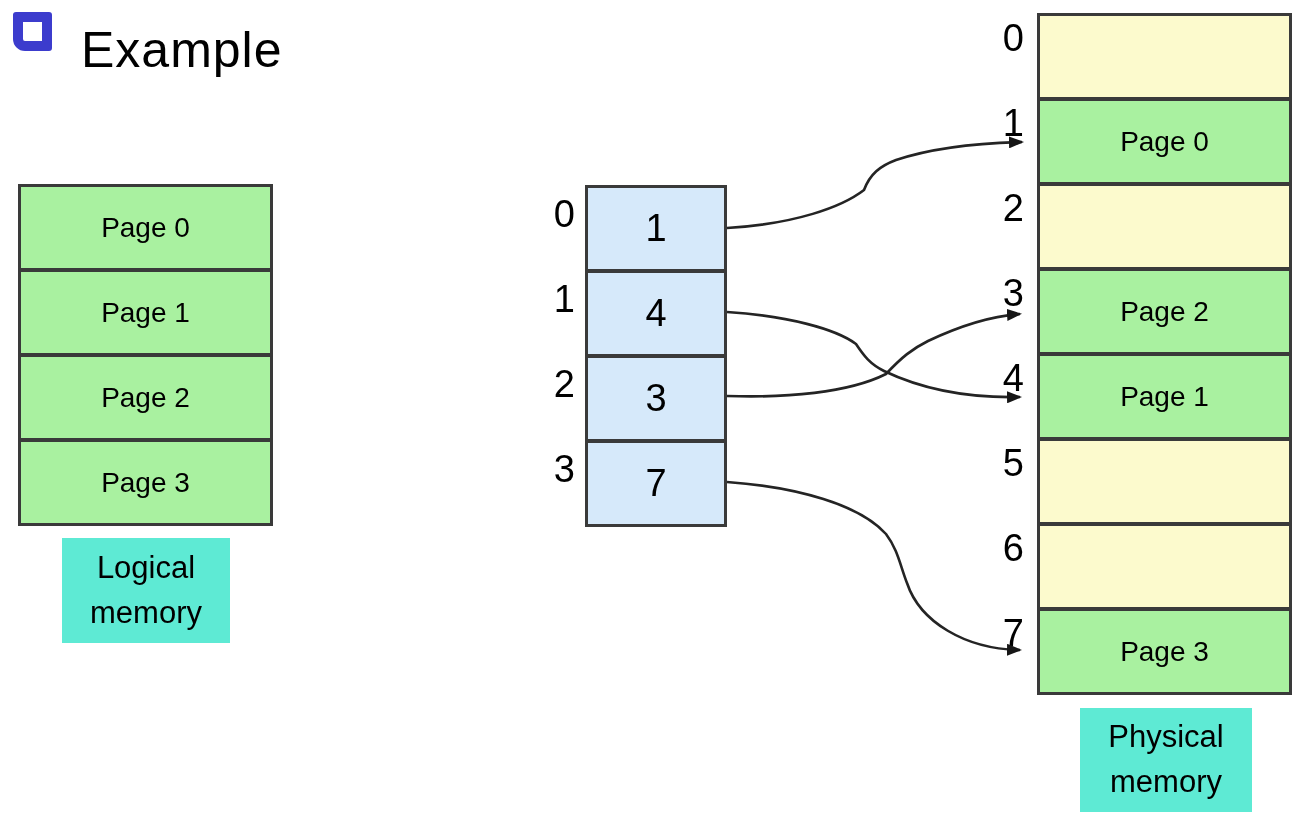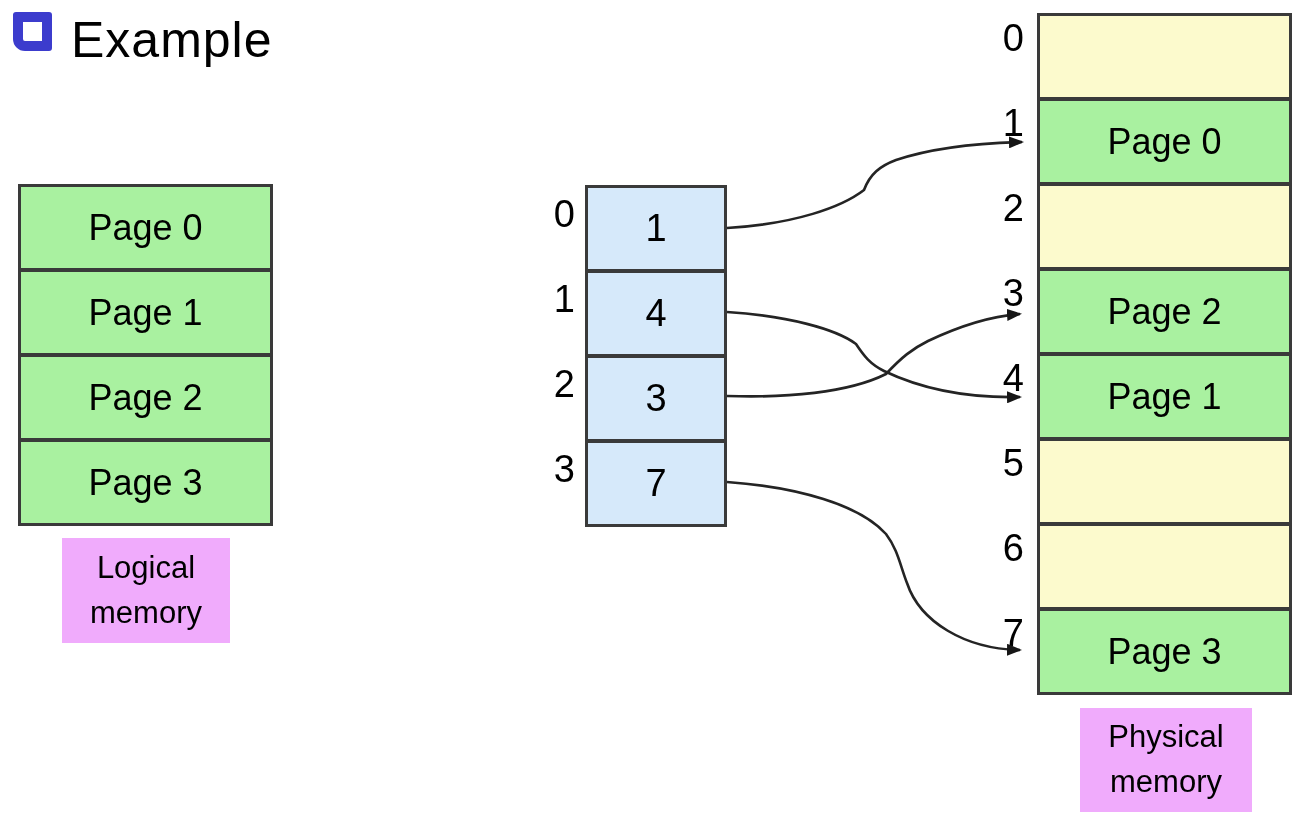--- a/index.html
+++ b/index.html
@@ -6,52 +6,52 @@
   .stage{
     position:relative;width:1302px;height:828px;background:#ffffff;
     font-family:"Liberation Sans",sans-serif;color:#000;overflow:hidden;
   }
   
   .title-row{position:absolute;left:13px;top:9px;display:flex;align-items:flex-start;gap:13px;}
   .bullet{
     width:19px;height:19px;border:10px solid #3c3ccd;
     border-radius:3px 3px 3px 12px;margin-top:3px;background:#fff;
   }
-  .page-title{margin:6px;font-size:50px;font-weight:400;line-height:1.0;letter-spacing:1px;}
+  .page-title{margin:16px;font-size:50px;font-weight:400;line-height:1.0;letter-spacing:1px;}
 
   
   .col{position:absolute;}
   .cell{
     position:absolute;left:0;box-sizing:border-box;height:87px;
     border:3px solid #3a3a3a;display:flex;align-items:center;justify-content:center;
   }
   .green{background:#a9f1a0;}
   .cream{background:#fcfacd;}
   .blue{background:#d6e9fa;}
-  .cell-text{font-size:36px;}
+  .cell-text{font-size:28px;}
   .val-text{font-size:38px;}
 
   .logical{left:18px;top:184px;width:255px;}
   .logical .cell{width:255px;}
 
   .ptable{left:585px;top:185px;width:142px;}
   .ptable .cell{width:142px;}
 
   .physical{left:1037px;top:13px;width:255px;}
   .physical .cell{width:255px;}
 
   .idx{
     position:absolute;font-size:38px;line-height:1.0;text-align:right;width:42px;
   }
   .ptable .idx{left:-52px;}
   .physical .idx{left:-55px;}
 
   
   .olabel{
-    position:absolute;background:#f0abfc;color:#000;
+    position:absolute;background:#5eead4;color:#000;
     display:flex;align-items:center;justify-content:center;text-align:center;
     font-size:31px;line-height:1.45;
   }
   .logical-label{left:62px;top:538px;width:168px;height:105px;}
   .ptable-label{left:550px;top:538px;width:207px;height:60px;}
   .physical-label{left:1080px;top:708px;width:172px;height:104px;}
 
   
   .arrows{position:absolute;left:0;top:0;pointer-events:none;}
   .arrow-path{fill:none;stroke:#242424;stroke-width:2.6px;}

